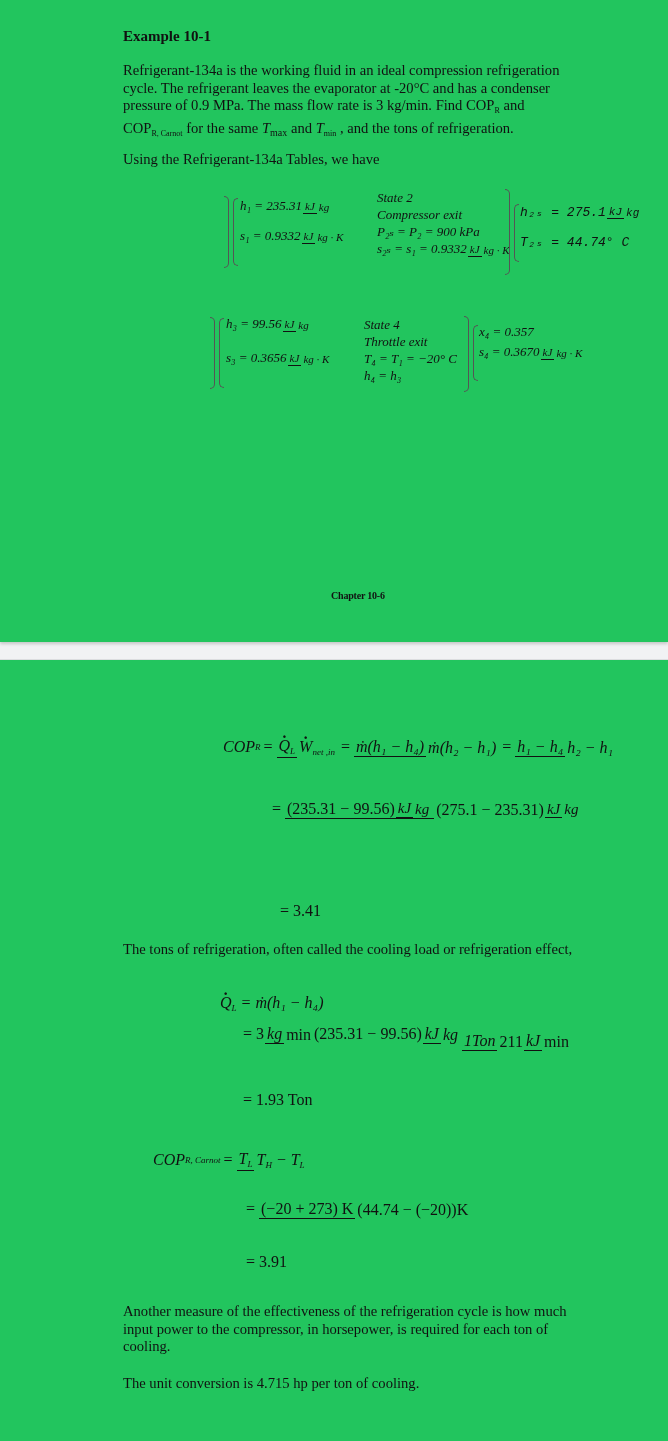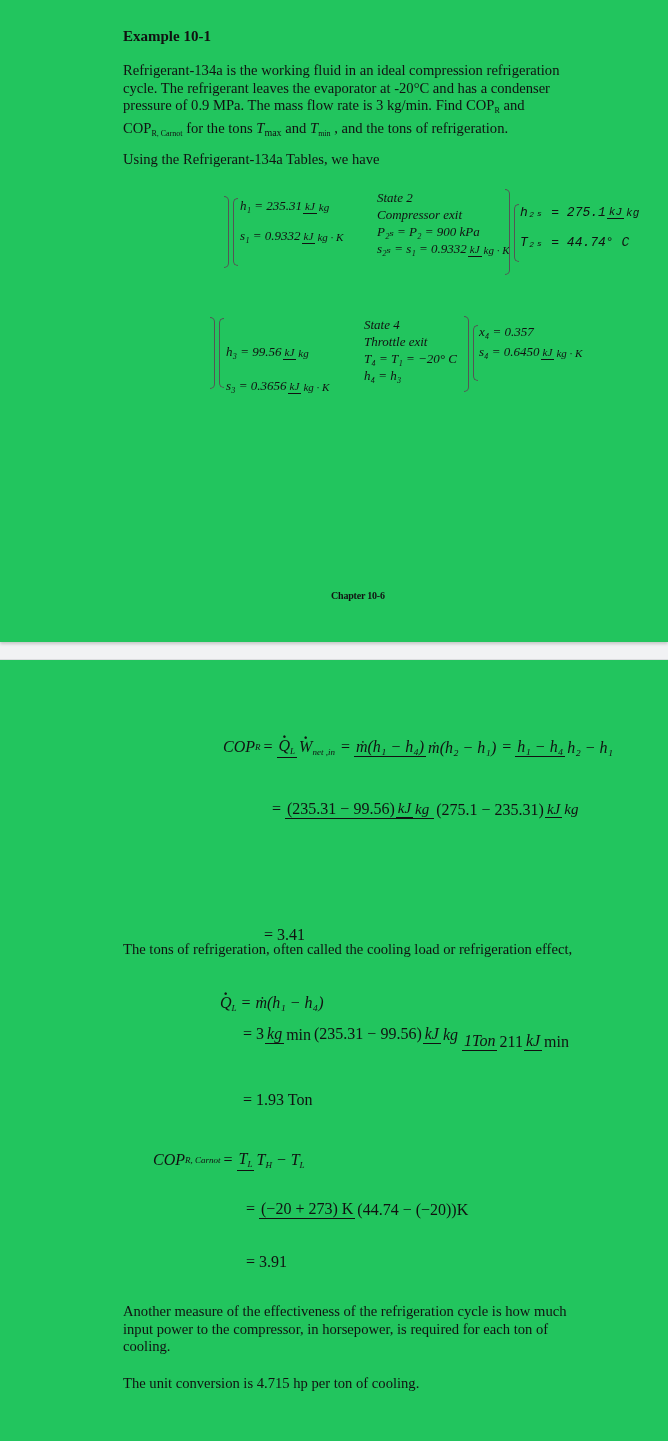--- a/index.html
+++ b/index.html
@@ -32,21 +32,21 @@
 <body>
 
 <div id="page1" class="page">
 
   <div class="abs title" style="left:123px; top:28px;">Example 10-1</div>
 
   <div class="abs para" style="left:123px; top:62px; width:470px;">
     <div>Refrigerant-134a is the working fluid in an ideal compression refrigeration</div>
     <div>cycle.  The refrigerant leaves the evaporator at -20°C and has a condenser</div>
     <div><span>pressure of 0.9 MPa.  The mass flow rate is 3 kg/min.  Find COP</span><span class="sub" style="font-size:8px">R</span><span> and</span></div>
-    <div><span>COP</span><span class="sub" style="font-size:8px">R, Carnot</span><span> for the tons  </span><span class="it">T</span><span class="sub" style="font-size:10px">max</span><span>  and  </span><span class="it">T</span><span class="sub" style="font-size:8px">min</span><span> , and the tons of refrigeration.</span></div>
+    <div><span>COP</span><span class="sub" style="font-size:8px">R, Carnot</span><span> for the same  </span><span class="it">T</span><span class="sub" style="font-size:10px">max</span><span>  and  </span><span class="it">T</span><span class="sub" style="font-size:8px">min</span><span> , and the tons of refrigeration.</span></div>
   </div>
 
   <div class="abs para" style="left:123px; top:151px;">Using the Refrigerant-134a Tables, we have</div>
 
   <div class="brace rb" style="left:224px; top:196px; height:70px;"></div>
   <div class="brace lb" style="left:233px; top:198px; height:66px;"></div>
   <div class="abs math" style="left:240px; top:198px;">
     <div style="height:30px;"><span class="it">h₁ = 235.31</span><span class="frac smallfrac">
           <span class="num">kJ</span>
           <span class="den">kg</span>
@@ -72,41 +72,41 @@
     <div style="height:30px;"><span class="it">h₂ₛ = 275.1</span><span class="frac smallfrac">
           <span class="num">kJ</span>
           <span class="den">kg</span>
         </span></div>
     <div class="it">T₂ₛ = 44.74° C</div>
   </div>
 
   <div class="brace rb" style="left:210px; top:317px; height:70px;"></div>
   <div class="brace lb" style="left:219px; top:318px; height:68px;"></div>
   <div class="abs math" style="left:226px; top:316px;">
-    <div style="height:34px;margin-top:28px;"><span class="it">h₃ = 99.56</span><span class="frac smallfrac">
+    <div style="height:34px;"><span class="it">h₃ = 99.56</span><span class="frac smallfrac">
           <span class="num">kJ</span>
           <span class="den">kg</span>
         </span></div>
     <div><span class="it">s₃ = 0.3656</span><span class="frac smallfrac">
           <span class="num">kJ</span>
           <span class="den">kg · K</span>
         </span></div>
   </div>
 
   <div class="abs math it" style="left:364px; top:316px; line-height:17px;">
     <div>State 4</div>
     <div>Throttle exit</div>
     <div>T₄ = T₁ = −20° C</div>
     <div>h₄ = h₃</div>
   </div>
   <div class="brace rb" style="left:464px; top:316px; height:74px;"></div>
   <div class="brace lb" style="left:473px; top:325px; height:54px;"></div>
   <div class="abs math" style="left:479px; top:324px;">
     <div style="height:20px;" class="it">x₄ = 0.357</div>
-    <div><span class="it">s₄ = 0.6450</span><span class="frac smallfrac">
+    <div><span class="it">s₄ = 0.3670</span><span class="frac smallfrac">
           <span class="num">kJ</span>
           <span class="den">kg · K</span>
         </span></div>
   </div>
 
   <div class="abs footer" style="left:331px; top:590px;">Chapter 10-6</div>
 </div>
 
 <div id="gap"></div>
 
@@ -144,21 +144,21 @@
         </span>
       <span class="den" style="display:flex;align-items:center;">
           <span>(275.1 − 235.31)</span>
           <span class="frac it" style="font-size:15px">
             <span class="num">kJ</span>
             <span class="den">kg</span>
           </span>
         </span>
     </span>
   </div>
-  <div class="abs bigmath" style="left:264px; top:242px;margin-top:24px;">= 3.41</div>
+  <div class="abs bigmath" style="left:280px; top:242px;">= 3.41</div>
 
   <div class="abs para" style="left:123px; top:281px;">
     <div>The tons of refrigeration, often called the cooling load or refrigeration effect,</div>
   </div>
 
   <div class="abs bigmath" style="left:220px; top:334px;">
     <span class="it dotted">Q</span><span class="subi">L</span>
     <span class="it">= ṁ(h₁ − h₄)</span>
   </div>
   <div class="abs bigmath" style="left:243px; top:358px; display:flex; align-items:center;">

